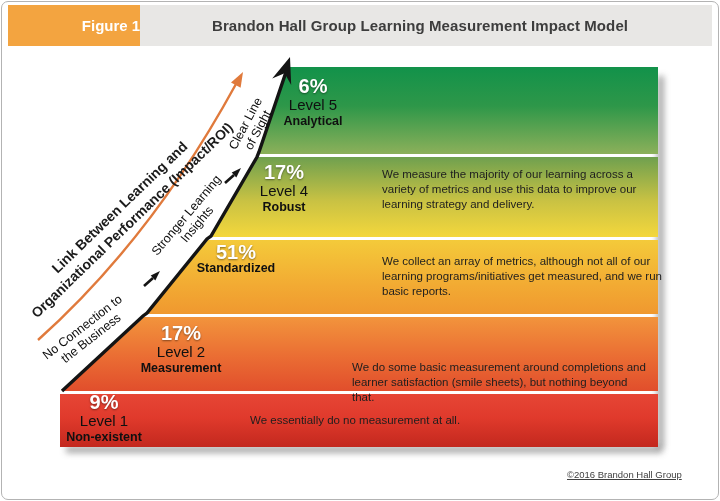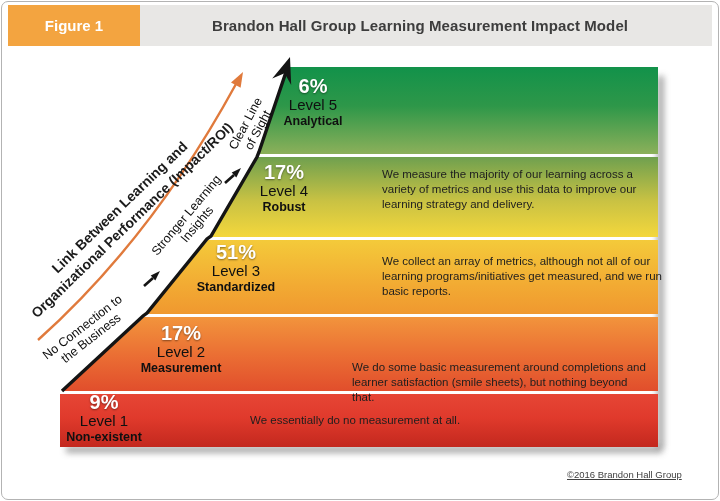--- a/index.html
+++ b/index.html
@@ -2,21 +2,21 @@
 <html><head>
 <meta charset="utf-8">
 <style>
   html,body{margin:0;padding:0;background:#fff;}
   body{font-family:"Liberation Sans","DejaVu Sans",sans-serif;}
   #stage{position:relative;width:720px;height:501px;background:#fff;overflow:hidden;}
   .frame{position:absolute;left:1px;top:1px;right:1px;bottom:1px;border:1.5px solid #b3b3b3;border-radius:7px;background:#fff;}
 
   
   .fig-label{position:absolute;left:8px;top:5px;width:132px;height:41px;background:#F3A440;
-             display:flex;align-items:center;justify-content:center;color:#fff;font-weight:bold;font-size:15px;}
+             display:flex;align-items:center;justify-content:center;color:#fff;font-weight:bold;font-size:15px;padding-left:37px;}
   .header-bar{position:absolute;left:140px;top:5px;width:572px;height:41px;background:#E8E7E5;
               display:flex;align-items:center;}
   .header-bar span{padding-left:24px;font-weight:bold;font-size:15px;color:#3d3d3d;letter-spacing:.1px;margin-left:48px;}
 
   
   .stack{position:absolute;left:0;top:0;width:720px;height:501px;}
   .band{position:absolute;}
   .band.b5{left:257px;top:67px;width:401px;height:87px;background:linear-gradient(180deg,#12924a 0%,#2e9749 45%,#8cb05a 100%);clip-path:polygon(31px 0,100% 0,100% 100%,0 100%);}
   .band.b4{left:210px;top:157px;width:448px;height:80px;background:linear-gradient(180deg,#6fa04f 0%,#c9c243 55%,#f4d73c 100%);clip-path:polygon(47px 0,100% 0,100% 100%,0 100%);}
   .band.b3{left:147px;top:240px;width:511px;height:74px;background:linear-gradient(180deg,#f4ca3a 0%,#f2ab33 60%,#f0982f 100%);clip-path:polygon(61px 0,100% 0,100% 100%,0 100%);}
@@ -119,21 +119,20 @@
     <div class="lname">Level 5</div>
     <div class="ltype">Analytical</div>
   </div>
   <div class="lvl lvl4">
     <div class="pct">17%</div>
     <div class="lname">Level 4</div>
     <div class="ltype">Robust</div>
   </div>
   <div class="lvl lvl3">
     <div class="pct">51%</div>
-    <div class="lname">Level 3</div>
     <div class="ltype">Standardized</div>
   </div>
   <div class="lvl lvl2">
     <div class="pct">17%</div>
     <div class="lname">Level 2</div>
     <div class="ltype">Measurement</div>
   </div>
   <div class="lvl lvl1">
     <div class="pct">9%</div>
     <div class="lname">Level 1</div>

